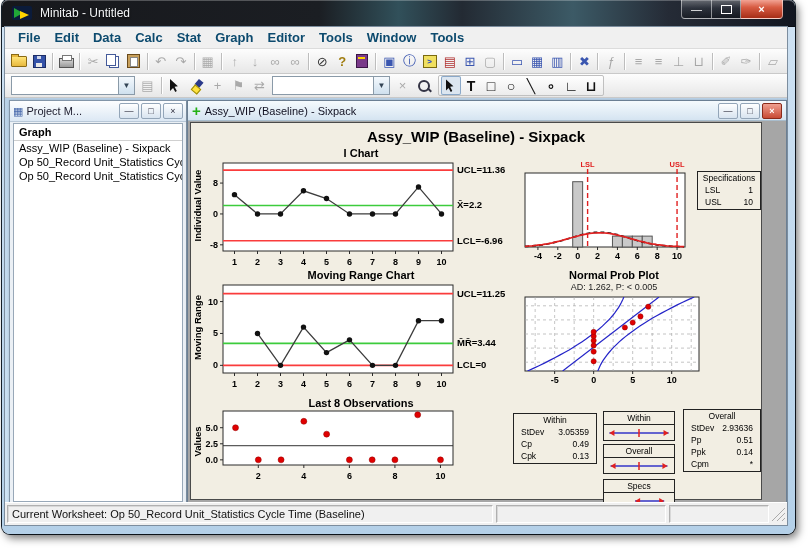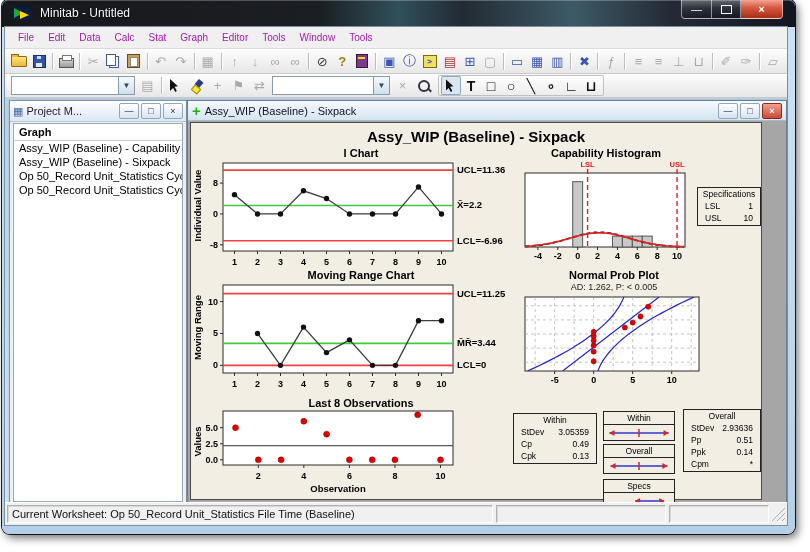--- a/index.html
+++ b/index.html
@@ -17,21 +17,21 @@
   .capbtns{position:absolute;right:12px;top:0;display:flex;}
   .capbtn{height:18px;border:1px solid rgba(255,255,255,.5);border-top:none;display:flex;align-items:center;justify-content:center;
     color:#fff;font-size:11px;background:linear-gradient(180deg,rgba(255,255,255,.32),rgba(255,255,255,.06) 45%,rgba(0,0,0,.25));}
   .capbtn.min{width:29px;border-radius:0 0 0 4px;}
   .capbtn.max{width:28px;border-left:none;}
   .capbtn.close{width:41px;border-left:none;border-radius:0 0 4px 0;background:linear-gradient(180deg,#f2a394,#d85c43 40%,#a62d17);font-weight:bold;}
   .maxglyph{width:9px;height:7px;border:1px solid #fff;background:transparent;display:inline-block;}
   
   #winbody{position:absolute;left:3px;right:8px;top:27px;bottom:9px;background:#f0f0f0;display:flex;flex-direction:column;box-shadow:0 0 0 1px #7c8d9e;}
   #menubar{height:21px;background:#f0f0f0;border-bottom:1px solid #dcdcdc;display:flex;align-items:center;padding-left:6px;}
-  .menu-item{font-size:10px;color:#a21caf;padding:2px 7px;cursor:default;}
+  .menu-item{font-size:13px;color:#0c4a6e;padding:2px 7px;cursor:default;font-weight:bold;}
   .tbar{background:linear-gradient(180deg,#fdfdfd,#e7e7e7);border-bottom:1px solid #c9c9c9;display:flex;align-items:center;padding:0 4px;}
   #toolbar1{height:24px;}
   #toolbar2{height:23px;}
   .tbi{width:21px;height:19px;display:flex;align-items:center;justify-content:center;border-radius:2px;font-size:13px;color:#333;}
   .tbi.dis{opacity:.38;filter:grayscale(1);}
   .tsep{width:1px;height:17px;background:#bdbdbd;margin:0 3px;box-shadow:1px 0 0 #fff;}
   .c-blue{color:#3a56b0;} .c-red{color:#b03030;} .c-gold{color:#a07d10;font-weight:bold;}
   
   .i-folder{width:14px;height:9px;background:linear-gradient(180deg,#ffe477,#e8b93e);border:1px solid #8a6a14;border-radius:1px;position:relative;}
   .i-folder::before{content:"";position:absolute;left:-1px;top:-3px;width:6px;height:2px;background:#e8b93e;border:1px solid #8a6a14;border-bottom:none;}
@@ -328,21 +328,20 @@
         <div id="pm">
           <div id="pm-title">
             <span style="color:#4466aa;font-size:11px">▦</span>
             <span class="ttl">Project M...</span>
             <div class="minibtn">—</div>
             <div class="minibtn">□</div>
             <div class="minibtn">×</div>
           </div>
           <div id="pm-body">
             <div id="pm-header">Graph</div>
-            <div class="pm-item">Assy_WIP (Baseline) - Capability</div>
             <div class="pm-item">Assy_WIP (Baseline) - Sixpack</div>
             <div class="pm-item">Op 50_Record Unit_Statistics Cyc</div>
             <div class="pm-item">Op 50_Record Unit_Statistics Cyc</div>
           </div>
         </div>
 
         <div id="gw">
           <div id="gw-title">
             <span class="plus">+</span>
             <span class="ttl">Assy_WIP (Baseline) - Sixpack</span>
@@ -396,21 +395,20 @@
                 <text x="200.5" y="106" font-size="9" text-anchor="middle" font-weight="bold" fill="#000">8</text>
                 <line x1="223.5" y1="92" x2="223.5" y2="95" stroke="#2b2b2b"></line>
                 <text x="223.5" y="106" font-size="9" text-anchor="middle" font-weight="bold" fill="#000">9</text>
                 <line x1="246.5" y1="92" x2="246.5" y2="95" stroke="#2b2b2b"></line>
                 <text x="246.5" y="106" font-size="9" text-anchor="middle" font-weight="bold" fill="#000">10</text>
                 <text x="262" y="14.101754385964913" font-size="9.5" text-anchor="start" font-weight="bold" fill="#000">UCL=11.36</text>
                 <text x="262" y="49.4561403508772" font-size="9.5" text-anchor="start" font-weight="bold" fill="#000">X̄=2.2</text>
                 <text x="262" y="84.81052631578947" font-size="9.5" text-anchor="start" font-weight="bold" fill="#000">LCL=-6.96</text>
               </svg>
 
-            <div class="ch-title" style="left:320px;top:24px;width:190px">Capability Histogram</div>
             <svg id="svg-hist" style="position:absolute;left:330px;top:36px" width="172" height="114">
                 <rect x="4" y="14" width="160" height="74" fill="#fff" stroke="#2b2b2b"></rect>
                 <rect x="51.70186335403726" y="22.705882352941174" width="9.937888198757769" height="65.29411764705883" fill="#c9c9c9" stroke="#555"></rect>
                 <rect x="91.45341614906833" y="77.11764705882354" width="9.937888198757761" height="10.882352941176464" fill="#c9c9c9" stroke="#555"></rect>
                 <rect x="101.3913043478261" y="77.11764705882354" width="9.937888198757747" height="10.882352941176464" fill="#c9c9c9" stroke="#555"></rect>
                 <rect x="111.32919254658384" y="77.11764705882354" width="9.937888198757761" height="10.882352941176464" fill="#c9c9c9" stroke="#555"></rect>
                 <rect x="121.2670807453416" y="77.11764705882354" width="9.937888198757761" height="10.882352941176464" fill="#c9c9c9" stroke="#555"></rect>
                 <path d="M4.0 87.4L6.5 87.3L9.0 87.1L11.5 86.9L13.9 86.7L16.4 86.5L18.9 86.2L21.4 85.8L23.9 85.4L26.4 85.0L28.8 84.5L31.3 84.0L33.8 83.4L36.3 82.8L38.8 82.2L41.3 81.5L43.8 80.7L46.2 80.0L48.7 79.2L51.2 78.5L53.7 77.7L56.2 77.0L58.7 76.3L61.1 75.6L63.6 75.0L66.1 74.5L68.6 74.0L71.1 73.7L73.6 73.4L76.0 73.3L78.5 73.2L81.0 73.3L83.5 73.4L86.0 73.7L88.5 74.0L91.0 74.5L93.4 75.0L95.9 75.6L98.4 76.3L100.9 77.0L103.4 77.7L105.9 78.5L108.3 79.2L110.8 80.0L113.3 80.7L115.8 81.5L118.3 82.2L120.8 82.8L123.3 83.4L125.7 84.0L128.2 84.5L130.7 85.0L133.2 85.4L135.7 85.8L138.2 86.2L140.6 86.5L143.1 86.7L145.6 86.9L148.1 87.1L150.6 87.3L153.1 87.4L155.6 87.5L158.0 87.6L160.5 87.7L163.0 87.8" fill="none" stroke="#111" stroke-width="1.7" stroke-dasharray="4 3"></path>
                 <path d="M4.0 87.3L6.5 87.2L9.0 87.0L11.5 86.8L13.9 86.5L16.4 86.2L18.9 85.9L21.4 85.6L23.9 85.2L26.4 84.8L28.8 84.3L31.3 83.8L33.8 83.2L36.3 82.6L38.8 82.0L41.3 81.3L43.8 80.6L46.2 79.9L48.7 79.2L51.2 78.5L53.7 77.8L56.2 77.2L58.7 76.5L61.1 75.9L63.6 75.4L66.1 74.9L68.6 74.5L71.1 74.2L73.6 74.0L76.0 73.8L78.5 73.8L81.0 73.8L83.5 74.0L86.0 74.2L88.5 74.5L91.0 74.9L93.4 75.4L95.9 75.9L98.4 76.5L100.9 77.2L103.4 77.8L105.9 78.5L108.3 79.2L110.8 79.9L113.3 80.6L115.8 81.3L118.3 82.0L120.8 82.6L123.3 83.2L125.7 83.8L128.2 84.3L130.7 84.8L133.2 85.2L135.7 85.6L138.2 85.9L140.6 86.2L143.1 86.5L145.6 86.8L148.1 87.0L150.6 87.2L153.1 87.3L155.6 87.4L158.0 87.5L160.5 87.6L163.0 87.7" fill="none" stroke="#e02020" stroke-width="1.7"></path>
                 <line x1="66.6086956521739" y1="10" x2="66.6086956521739" y2="88" stroke="#e02020" stroke-width="1.4" stroke-dasharray="5 3"></line>
@@ -427,21 +425,21 @@
                 <text x="76.54658385093167" y="100" font-size="9" text-anchor="middle" font-weight="bold" fill="#000">2</text>
                 <line x1="96.4223602484472" y1="88" x2="96.4223602484472" y2="91" stroke="#2b2b2b"></line>
                 <text x="96.4223602484472" y="100" font-size="9" text-anchor="middle" font-weight="bold" fill="#000">4</text>
                 <line x1="116.29813664596273" y1="88" x2="116.29813664596273" y2="91" stroke="#2b2b2b"></line>
                 <text x="116.29813664596273" y="100" font-size="9" text-anchor="middle" font-weight="bold" fill="#000">6</text>
                 <line x1="136.17391304347825" y1="88" x2="136.17391304347825" y2="91" stroke="#2b2b2b"></line>
                 <text x="136.17391304347825" y="100" font-size="9" text-anchor="middle" font-weight="bold" fill="#000">8</text>
                 <line x1="156.04968944099377" y1="88" x2="156.04968944099377" y2="91" stroke="#2b2b2b"></line>
                 <text x="156.04968944099377" y="100" font-size="9" text-anchor="middle" font-weight="bold" fill="#000">10</text>
               </svg>
-            <div class="gbox" style="left:506px;top:64px;width:62px">
+            <div class="gbox" style="left:506px;top:48px;width:62px">
               <div class="bt">Specifications</div>
               <div class="row">
                   <span>LSL</span>
                   <span>1</span>
                 </div>
               <div class="row">
                   <span>USL</span>
                   <span>10</span>
                 </div>
             </div>
@@ -565,21 +563,20 @@
                 <text x="63.29702970297029" y="70" font-size="9" text-anchor="middle" font-weight="bold" fill="#000">2</text>
                 <line x1="108.84158415841583" y1="56" x2="108.84158415841583" y2="59" stroke="#2b2b2b"></line>
                 <text x="108.84158415841583" y="70" font-size="9" text-anchor="middle" font-weight="bold" fill="#000">4</text>
                 <line x1="154.38613861386136" y1="56" x2="154.38613861386136" y2="59" stroke="#2b2b2b"></line>
                 <text x="154.38613861386136" y="70" font-size="9" text-anchor="middle" font-weight="bold" fill="#000">6</text>
                 <line x1="199.9306930693069" y1="56" x2="199.9306930693069" y2="59" stroke="#2b2b2b"></line>
                 <text x="199.9306930693069" y="70" font-size="9" text-anchor="middle" font-weight="bold" fill="#000">8</text>
                 <line x1="245.47524752475246" y1="56" x2="245.47524752475246" y2="59" stroke="#2b2b2b"></line>
                 <text x="245.47524752475246" y="70" font-size="9" text-anchor="middle" font-weight="bold" fill="#000">10</text>
               </svg>
-            <div class="xlab" style="left:32px;top:360px;width:230px">Observation</div>
 
             <div class="gbox" style="left:322px;top:290px;width:82px">
               <div class="bt">Within</div>
               <div class="row">
                   <span>StDev</span>
                   <span>3.05359</span>
                 </div>
               <div class="row">
                   <span>Cp</span>
                   <span>0.49</span>
@@ -635,20 +632,20 @@
                   <span>Cpm</span>
                   <span>*</span>
                 </div>
             </div>
           </div>
         </div>
 
       </div>
 
       <div id="statusbar">
-        <div class="sfield" id="sfield-main">Current Worksheet: Op 50_Record Unit_Statistics File Time (Baseline)</div>
+        <div class="sfield" id="sfield-main">Current Worksheet: Op 50_Record Unit_Statistics Cycle Time (Baseline)</div>
         <div class="sfield" id="sfield-a"></div>
         <div class="sfield" id="sfield-b"></div>
         <div id="grip"></div>
       </div>
     </div>
   </div>
 </div>
 
 </body></html>

